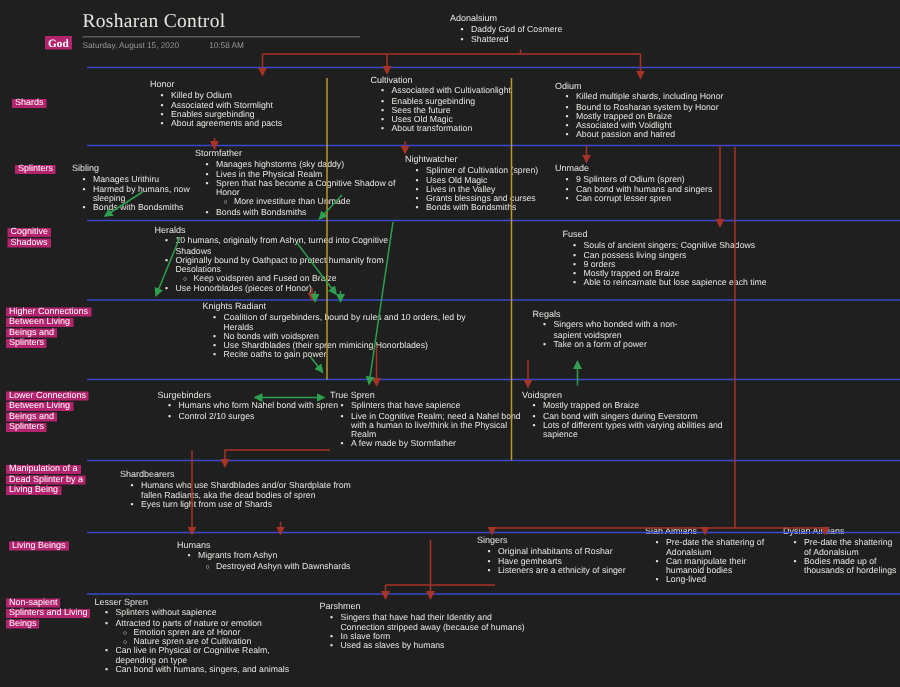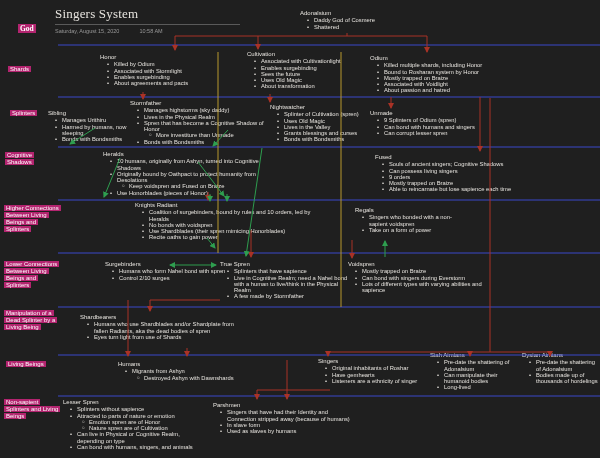--- a/index.html
+++ b/index.html
@@ -38,28 +38,28 @@
   .lb{stroke:var(--blue);stroke-width:1.1;}
   .lr{stroke:var(--red);stroke-width:1;}
   .lg{stroke:var(--green);stroke-width:1;}
   .ly{stroke:var(--yellow);stroke-width:1;}
 </style>
 </head>
 <body>
 
 <div id="canvas">
 
-  <div class="title">Singers System</div>
+  <div class="title">Rosharan Control</div>
   <div class="title-rule"></div>
   <div class="meta">
     <span>Saturday, August 15, 2020</span>
     <span>10:58 AM</span>
   </div>
 
-  <div class="row-label big" style="left:18px;top:25px"><span>God</span></div>
+  <div class="row-label big" style="left:30px;top:25px"><span>God</span></div>
   <div class="row-label" style="left:8px;top:66px"><span>Shards</span></div>
   <div class="row-label" style="left:10px;top:110px"><span>Splinters</span></div>
   <div class="row-label" style="left:5px;top:152px;max-width:46px"><span>Cognitive Shadows</span></div>
   <div class="row-label" style="left:4px;top:205px"><span>Higher Connections Between Living Beings and Splinters</span></div>
   <div class="row-label" style="left:4px;top:261px"><span>Lower Connections Between Living Beings and Splinters</span></div>
   <div class="row-label" style="left:4px;top:310px"><span>Manipulation of a Dead Splinter by a Living Being</span></div>
   <div class="row-label" style="left:6px;top:361px"><span>Living Beings</span></div>
   <div class="row-label" style="left:4px;top:399px"><span>Non-sapient Splinters and Living Beings</span></div>
 
   <div class="node" style="left:300px;top:10px;width:175px">

